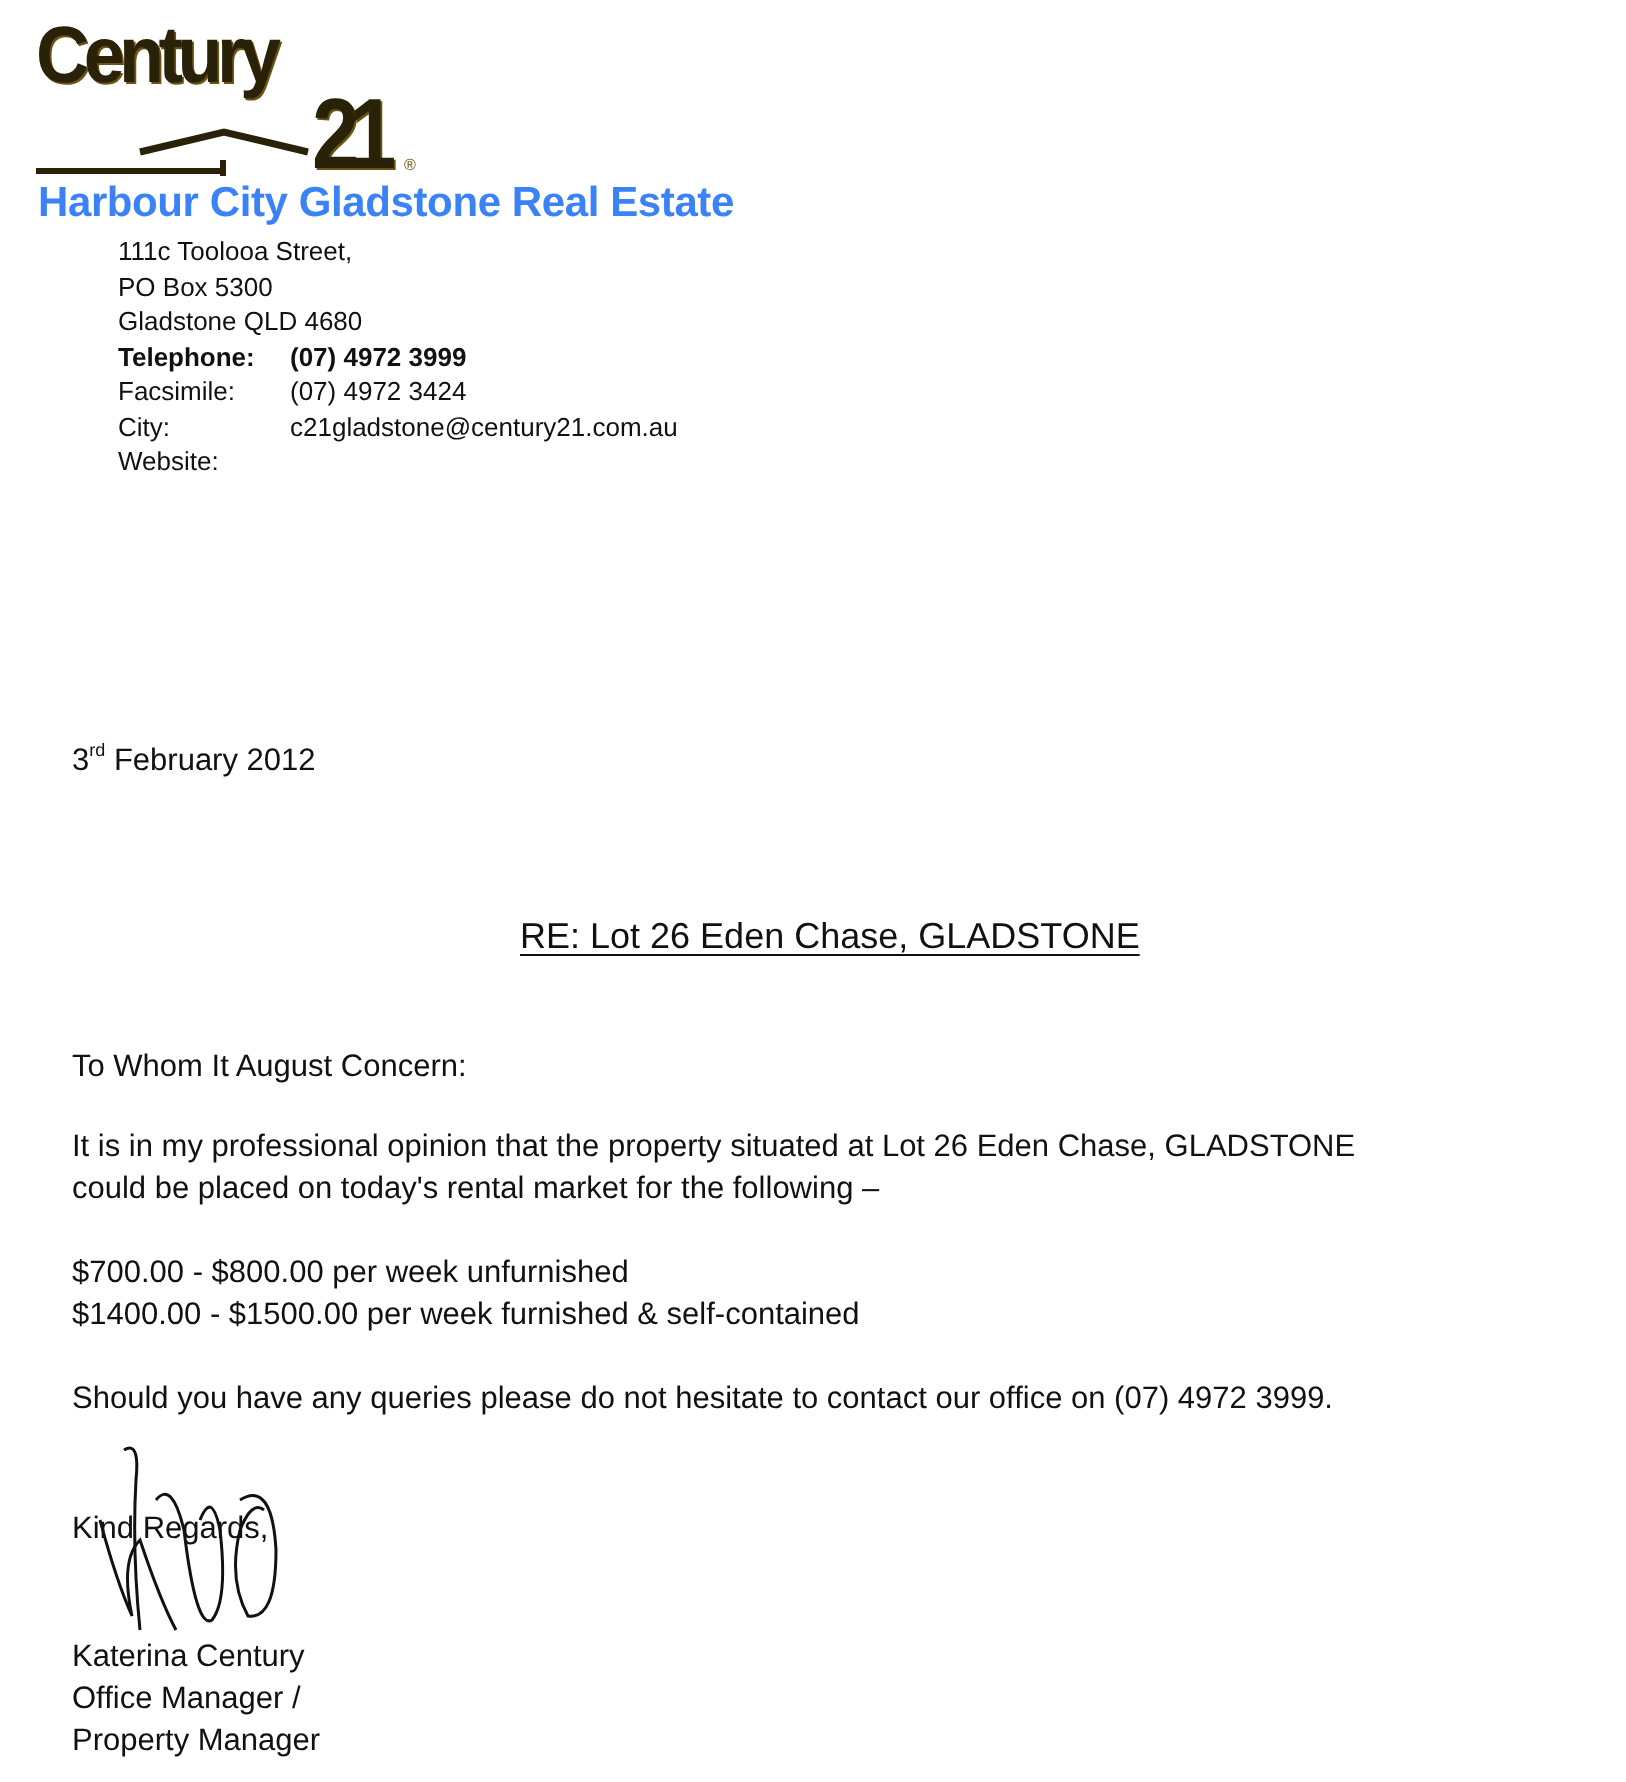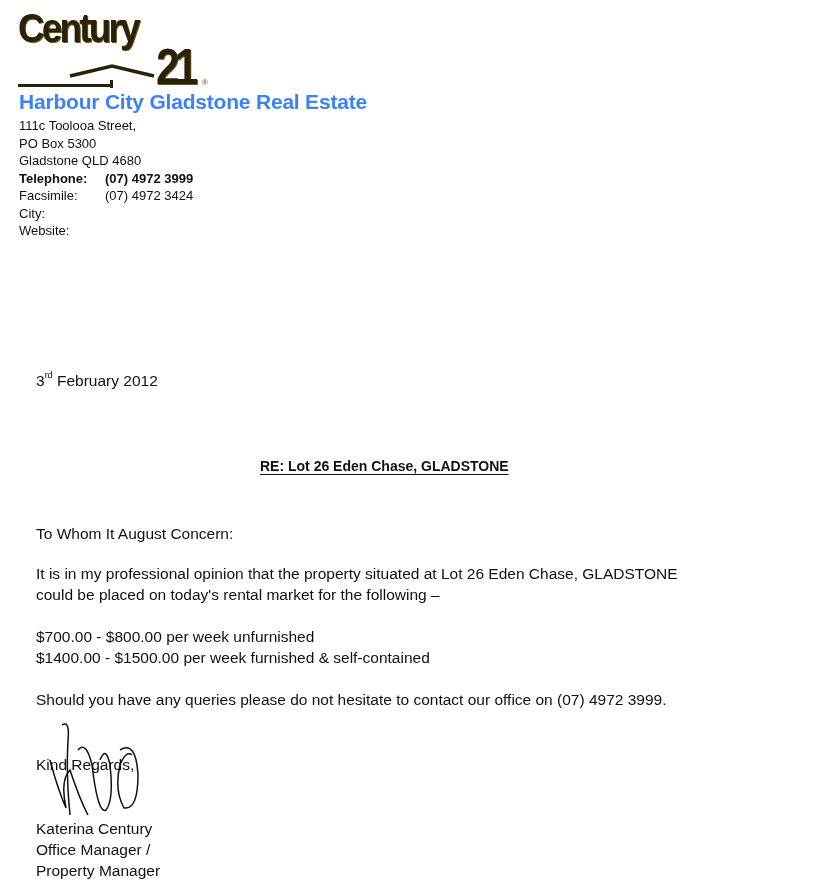--- a/index.html
+++ b/index.html
@@ -22,29 +22,29 @@
     }
     .logo-reg { position: absolute; left: 188px; top: 72px; font-size: 8px; color: #6b5410; }
     .logo-line { position: absolute; left: 4px; top: 78px; width: 92px; height: 3px; background: #2a2208; }
     .logo-roof { position: absolute; left: 54px; top: 58px; }
 
     .company {
       position: absolute; left: 19px; top: 90px;
       font-size: 21px; font-weight: bold; color: #3b82f6; letter-spacing: -0.2px;
     }
     .addr { position: absolute; left: 19px; top: 117px; font-size: 13px; line-height: 17.5px; }
-    .addr .row { display: flex; white-space: nowrap; }
+    .addr .row { display: flex; white-space: nowrap; margin-left: 40px; }
     .addr .lbl { width: 86px; }
     .addr .bold { font-weight: bold; }
 
     .date { position: absolute; left: 36px; top: 372px; font-size: 15.5px; }
     .date sup { font-size: 9px; vertical-align: top; position: relative; top: -2px; }
     .subject {
-      position: absolute; left: 260px; top: 458px; font-size: 14px;
-      text-decoration: underline; text-underline-offset: 3px; font-weight: bold;
+      position: absolute; left: 260px; top: 458px; font-size: 18px;
+      text-decoration: underline; text-underline-offset: 3px;
     }
     .para { position: absolute; left: 36px; font-size: 15.5px; line-height: 21px; white-space: nowrap; }
     .signature { position: absolute; left: 40px; top: 720px; }
   </style>
 </head>
 <body>
 
 <div class="logo">
   <div class="logo-word">Century</div>
   <svg class="logo-roof" width="90" height="26" viewBox="0 0 90 26">
@@ -65,20 +65,21 @@
   <div class="row bold">
     <span class="lbl">Telephone:</span>
     <span>(07) 4972 3999</span>
   </div>
   <div class="row">
     <span class="lbl">Facsimile:</span>
     <span>(07) 4972 3424</span>
   </div>
   <div class="row">
     <span class="lbl">City:</span>
+    <span>c21gladstone@century21.com.au</span>
   </div>
   <div class="row">
     <span class="lbl">Website:</span>
   </div>
 </div>
 
 <div class="date"><span>3</span><sup>rd</sup><span> February 2012</span></div>
 
 <div class="subject">RE: Lot 26 Eden Chase, GLADSTONE</div>
 

